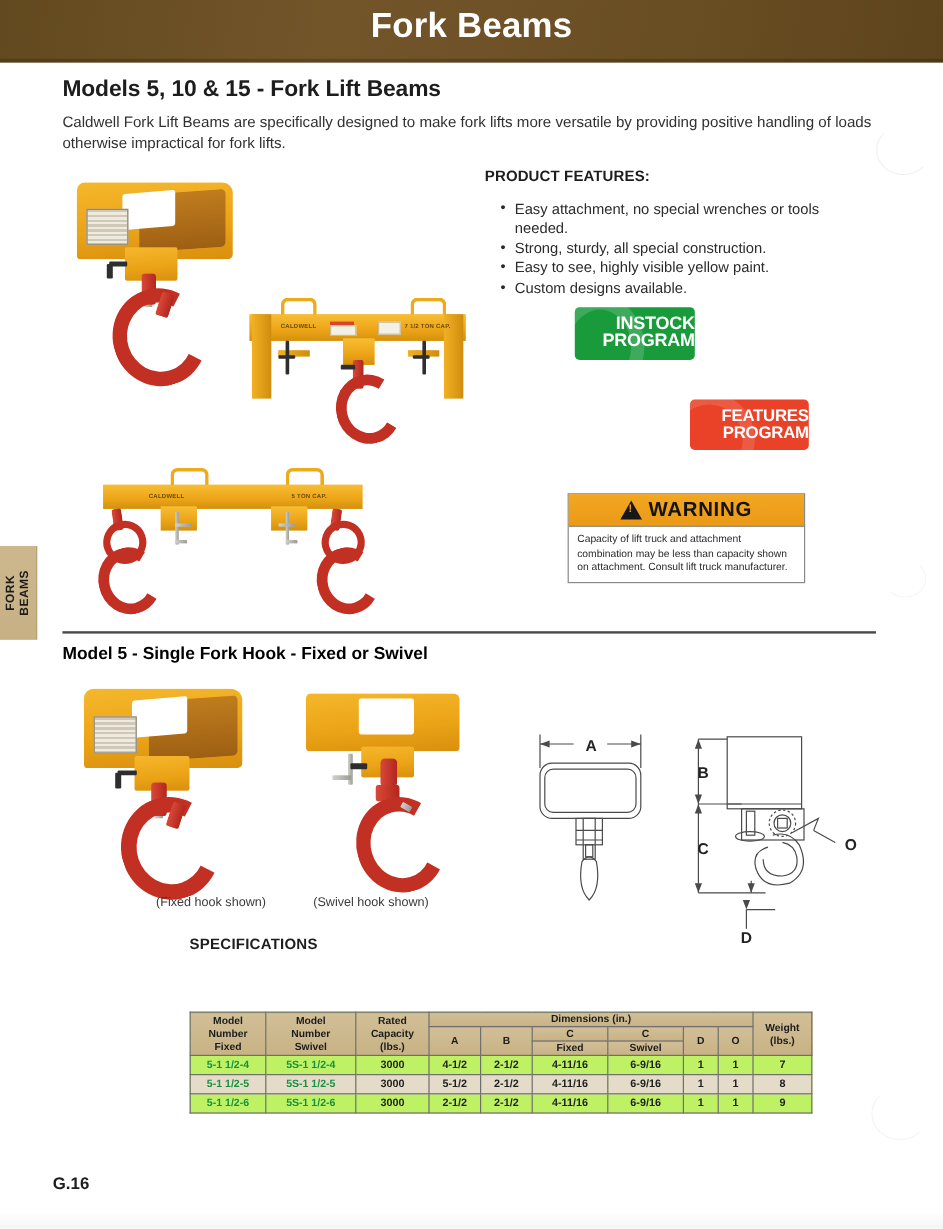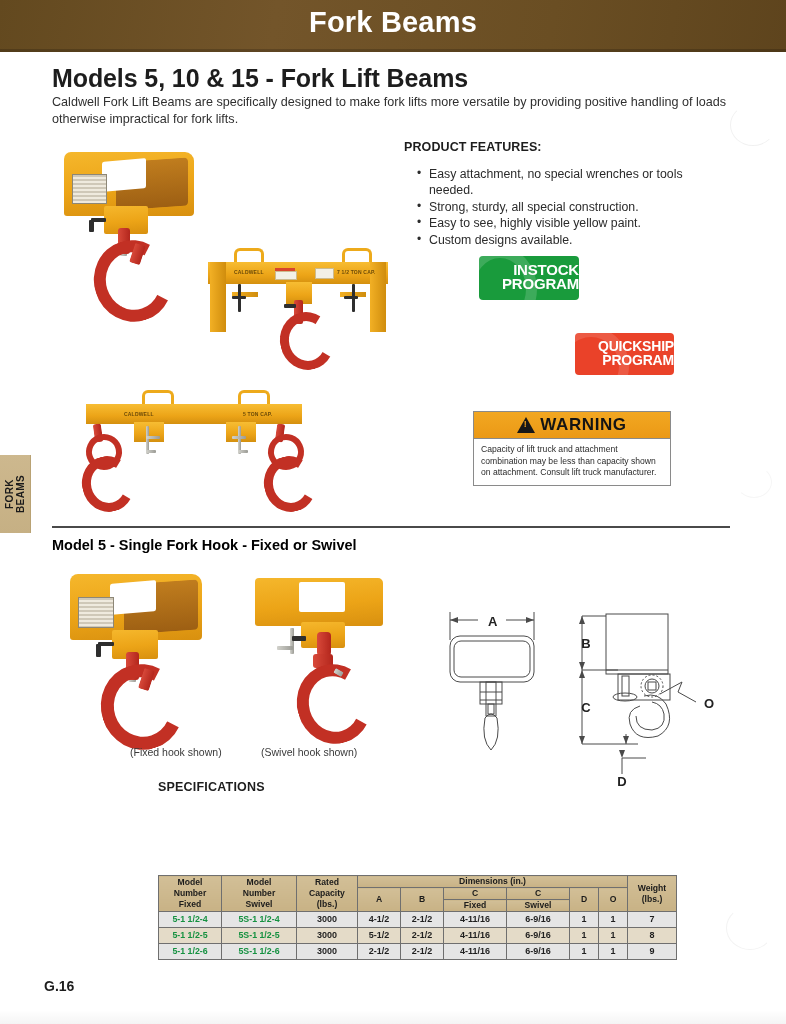--- a/index.html
+++ b/index.html
@@ -64,21 +64,21 @@
     color: #1b1b1b;
     letter-spacing: 0.4px;
     line-height: 11px;
     text-align: center;
   }
 
   
   .h2-title {
     position: absolute;
     left: 52px; top: 64px;
-    font-size: 25px;
+    font-size: 19px;
     font-weight: bold;
     color: #1d1d1d;
     letter-spacing: -0.1px;
   }
   .intro {
     position: absolute;
     left: 52px; top: 94px;
     width: 678px;
     font-size: 12.6px;
     color: #303030;
@@ -330,22 +330,21 @@
     font-weight: bold;
     color: #1d1d1d;
     letter-spacing: 0.2px;
   }
   table.spec {
     position: absolute;
     left: 158px; top: 843px;
     border-collapse: collapse;
     font-size: 9px;
     color: #1f1f1f;
-    background: #e5e5e5;
-    margin-top: 32px;
+    background: #bef264;
   }
   table.spec th, table.spec td {
     border: 1px solid #6f6f6f;
     text-align: center;
     padding: 0;
     font-weight: bold;
     line-height: 11px;
   }
   table.spec th {
     background: #cdb88e;
@@ -424,21 +423,21 @@
       <li>Easy to see, highly visible yellow paint.</li>
       <li>Custom designs available.</li>
     </ul>
   </div>
 
   <div class="badge badge-instock">
     <span>INSTOCK</span>
     <span>PROGRAM</span>
   </div>
   <div class="badge badge-quickship">
-    <span>QUICKSHIP</span>
+    <span>FEATURES</span>
     <span>PROGRAM</span>
   </div>
 
   <div class="warning-box">
     <div class="warning-head">
       <div class="warn-tri"></div>
       <div class="warning-word">WARNING</div>
     </div>
     <div class="warning-body">Capacity of lift truck and attachment combination may be less than capacity shown on attachment. Consult lift truck manufacturer.</div>
   </div>

